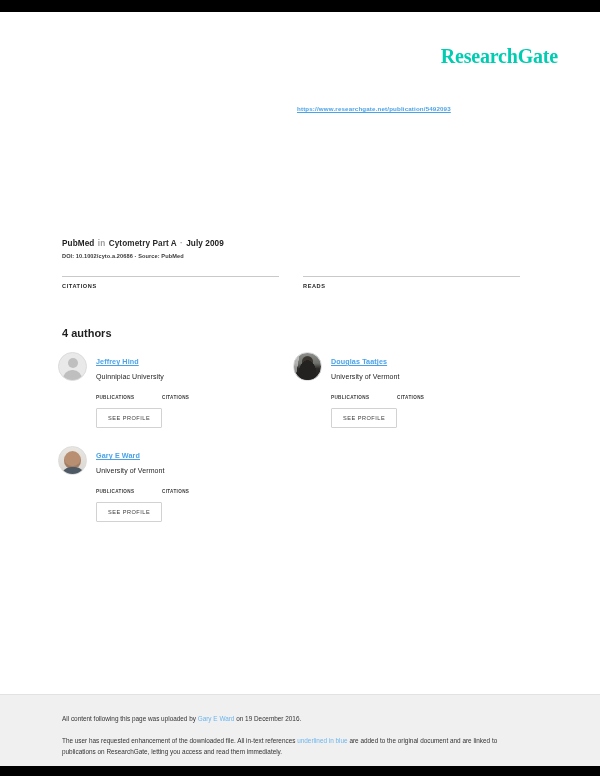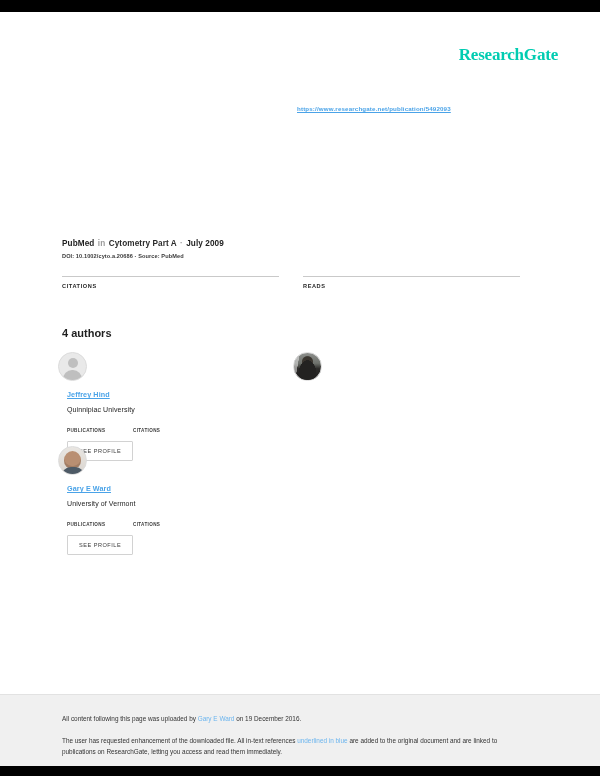--- a/index.html
+++ b/index.html
@@ -35,21 +35,21 @@
     left: 0; bottom: 0;
     width: 600px; height: 10px;
     background: #000000;
   }
 
   
   .brand {
     position: absolute;
     right: 42px;
     top: 45px;
-    font-size: 17px;
+    font-size: 20px;
     font-weight: bold;
     letter-spacing: -0.2px;
     color: #00ccb1;
     font-family: "Liberation Serif", serif;
     filter: blur(0.35px);
   }
 
   
   .url-line {
     position: absolute;
@@ -136,21 +136,20 @@
     top: 348px;
     width: 470px;
     display: flex;
     flex-wrap: wrap;
   }
   .author-card {
     width: 235px;
     height: 94px;
     display: flex;
     align-items: flex-start;
-    flex-direction: column;
   }
 
   .avatar {
     width: 29px; height: 29px;
     border-radius: 50%;
     flex: 0 0 29px;
     margin-top: 4px;
     overflow: hidden;
     position: relative;
     background: #e9e9e9;
@@ -356,20 +355,35 @@
             <div class="lbl">CITATIONS</div>
           </div>
         </div>
         <div class="see-profile">SEE PROFILE</div>
       </div>
     </div>
 
 
     <div class="author-card">
       <div class="avatar photo-dark"></div>
+      <div class="author-body">
+        <a class="author-name" href="#">Douglas Taatjes</a>
+        <div class="author-affil">University of Vermont</div>
+        <div class="author-stats">
+          <div class="author-stat">
+            <div class="num"></div>
+            <div class="lbl">PUBLICATIONS</div>
+          </div>
+          <div class="author-stat">
+            <div class="num"></div>
+            <div class="lbl">CITATIONS</div>
+          </div>
+        </div>
+        <div class="see-profile">SEE PROFILE</div>
+      </div>
     </div>
 
     <div class="author-card">
       <div class="avatar photo-light"></div>
       <div class="author-body">
         <a class="author-name" href="#">Gary E Ward</a>
         <div class="author-affil">University of Vermont</div>
         <div class="author-stats">
           <div class="author-stat">
             <div class="num"></div>

